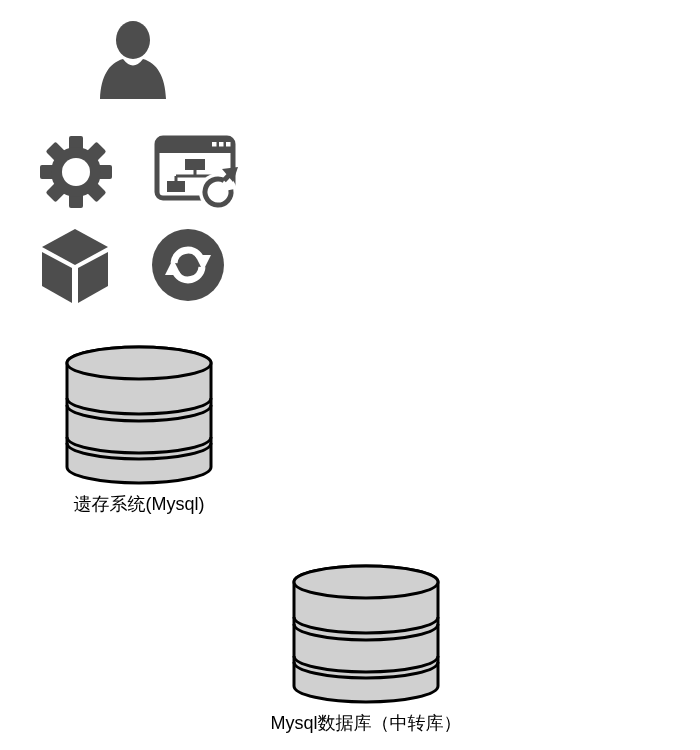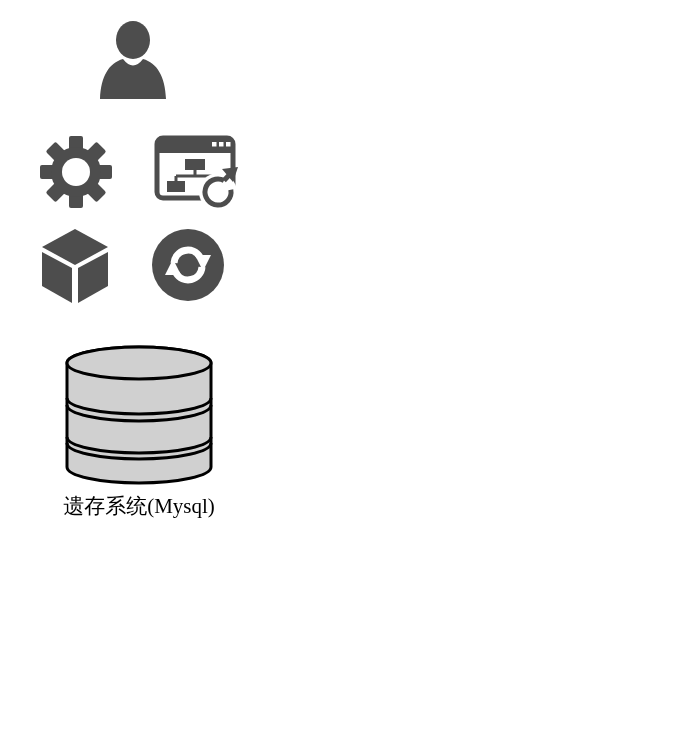--- a/index.html
+++ b/index.html
@@ -16,24 +16,23 @@
   .white-fill { fill: #ffffff; }
   .db-wrap { position: absolute; width: 150px; }
   .db-svg { display: block; }
   .db-body { fill: #d0d0d0; stroke: #000000; stroke-width: 3; }
   .db-sep  { fill: none; stroke: #000000; stroke-width: 3; }
   .db-label {
     position: absolute;
     left: 50%;
     transform: translateX(-50%);
     white-space: nowrap;
-    font-size: 21px;
+    font-size: 18px;
     color: #000000;
     text-align: center;
-    font-family: Liberation Serif, serif;
   }
 </style>
 </head>
 <body>
 
 <div class="abs" style="left:0;top:0;width:700px;height:750px;">
 
   <svg class="abs" style="left:98px;top:19px;" width="72" height="80" viewBox="0 0 72 80">
     <ellipse class="icon-fill" cx="35" cy="21" rx="17" ry="19"></ellipse>
     <path class="icon-fill" d="M 2 80 C 3 57 11 44 25 40 Q 35 53 45 40 C 59 44 67 57 68 80 Z"></path>
@@ -95,14 +94,25 @@
       <ellipse class="db-body" cx="75" cy="19" rx="72" ry="16"></ellipse>
       <path class="db-sep" d="M 3 54 A 72 16 0 0 0 147 54"></path>
       <path class="db-sep" d="M 3 61 A 72 16 0 0 0 147 61"></path>
       <path class="db-sep" d="M 3 93 A 72 16 0 0 0 147 93"></path>
       <path class="db-sep" d="M 3 99 A 72 16 0 0 0 147 99"></path>
     </svg>
     <div class="db-label" style="top:148px;">遗存系统(Mysql)</div>
   </div>
 
 
+  <div class="db-wrap" style="left:291px;top:563px;">
+    <svg class="db-svg" width="150" height="142" viewBox="0 0 150 142">
+      <path class="db-body" d="M 3 19 A 72 16 0 0 1 147 19 L 147 123 A 72 16 0 0 1 3 123 Z"></path>
+      <ellipse class="db-body" cx="75" cy="19" rx="72" ry="16"></ellipse>
+      <path class="db-sep" d="M 3 54 A 72 16 0 0 0 147 54"></path>
+      <path class="db-sep" d="M 3 61 A 72 16 0 0 0 147 61"></path>
+      <path class="db-sep" d="M 3 93 A 72 16 0 0 0 147 93"></path>
+      <path class="db-sep" d="M 3 99 A 72 16 0 0 0 147 99"></path>
+    </svg>
+    <div class="db-label" style="top:148px;">Mysql数据库（中转库）</div>
+  </div>
 
 </div>
 
 </body></html>

